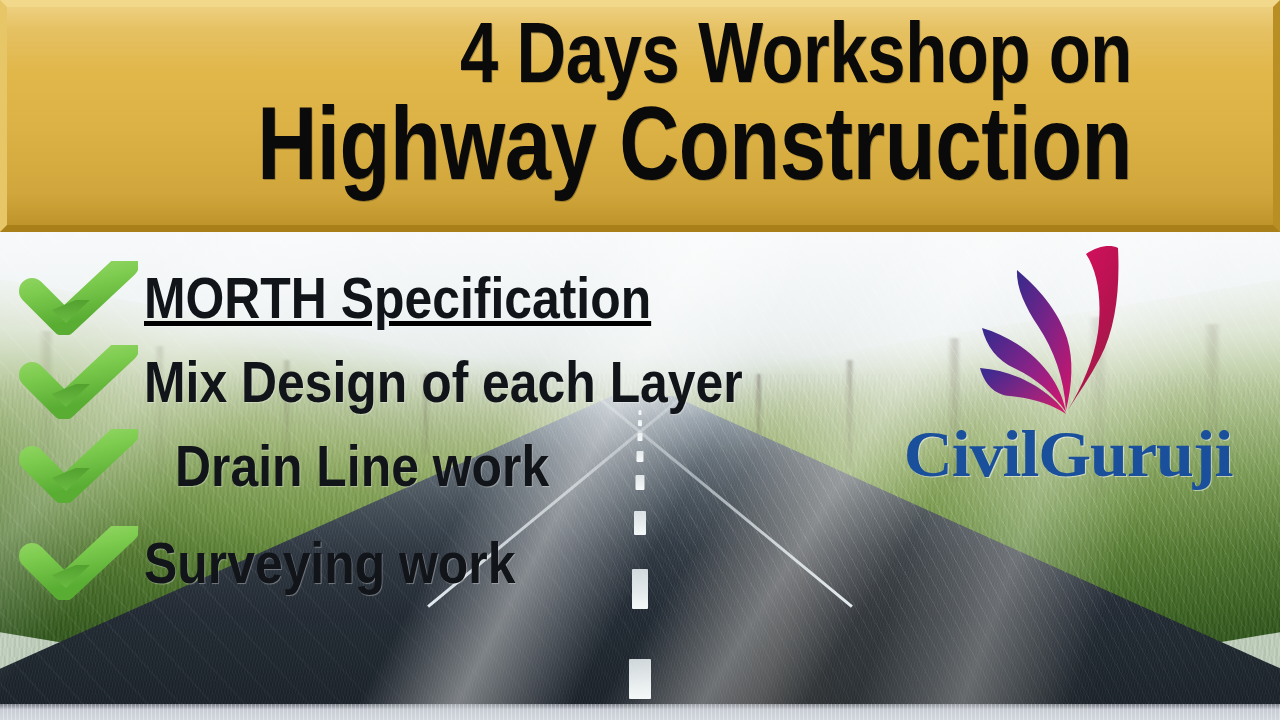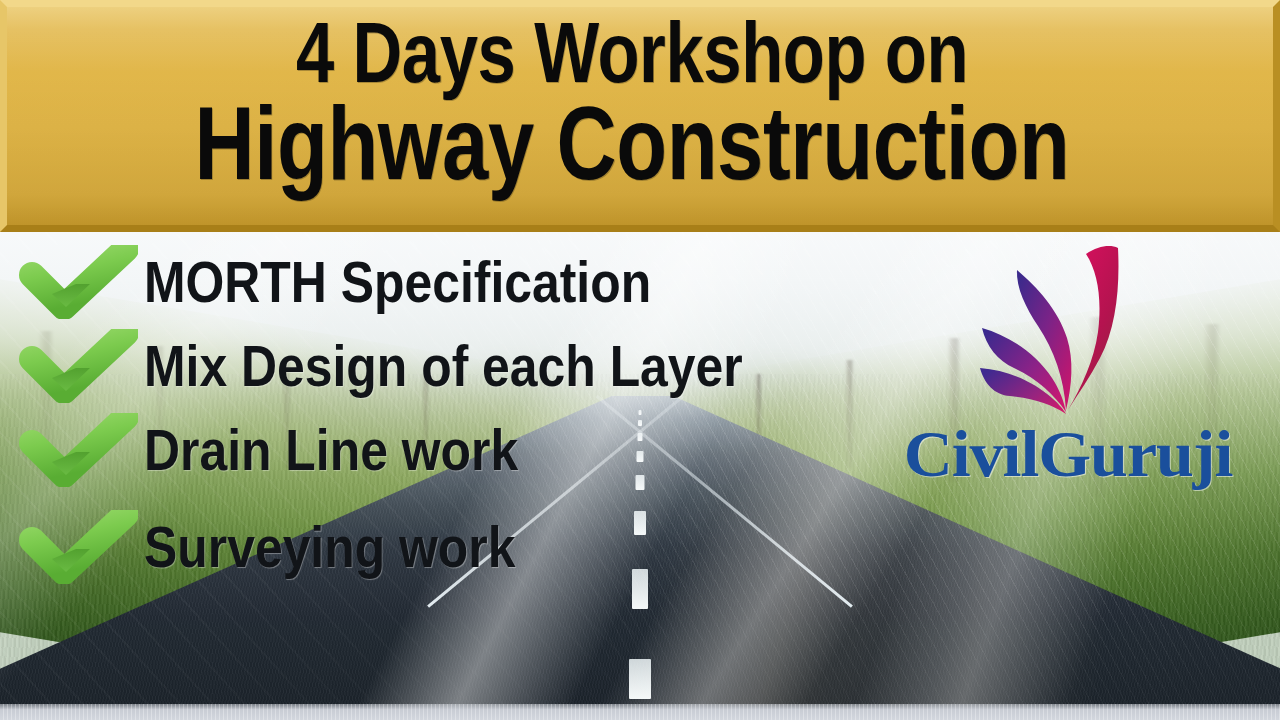--- a/index.html
+++ b/index.html
@@ -260,21 +260,21 @@
   .banner-inner-sheen {
     position: absolute;
     inset: 0;
     background: linear-gradient(180deg, rgba(255,255,255,.20), rgba(255,255,255,0) 30%, rgba(0,0,0,.05) 100%);
     pointer-events: none;
   }
 
   .title-block {
     position: absolute;
     left: 0; right: 16px; top: 6px;
-    text-align: center;
+    text-align: right;
     color: #0a0a0a;
     font-family: "Liberation Sans Narrow", "Liberation Sans", sans-serif;
     font-weight: bold;
     line-height: .92;
     letter-spacing: -.5px;
     user-select: none;
   }
   .title-line1 {
     font-size: 86px;
     transform: scaleX(.80);
@@ -319,23 +319,23 @@
     font-size: 58px;
     line-height: 1;
     color: #111418;
     transform: scaleX(.86);
     transform-origin: left center;
     white-space: nowrap;
     text-shadow: 1px 1px 1px rgba(255,255,255,.35);
   }
 
   
-  .row-1 { margin-top: 0px; }
+  .row-1 { margin-top: 16px; text-decoration: underline; }
   .row-2 { margin-top: 12px; }
-  .row-3 { margin-top: 12px; }
+  .row-3 { margin-top: 12px; gap: 31px; }
   .row-4 { margin-top: 25px; }
 
   
   .logo {
     position: absolute;
     left: 872px;
     top: 244px;
     width: 392px;
     height: 246px;
     text-align: center;

